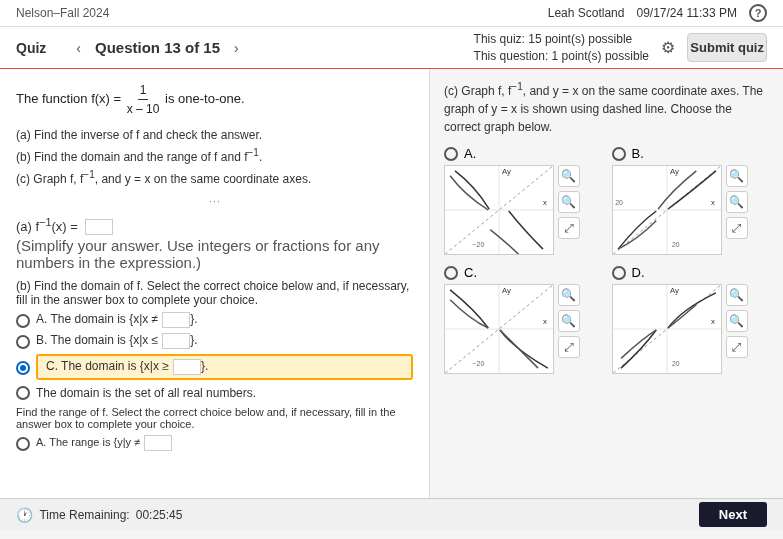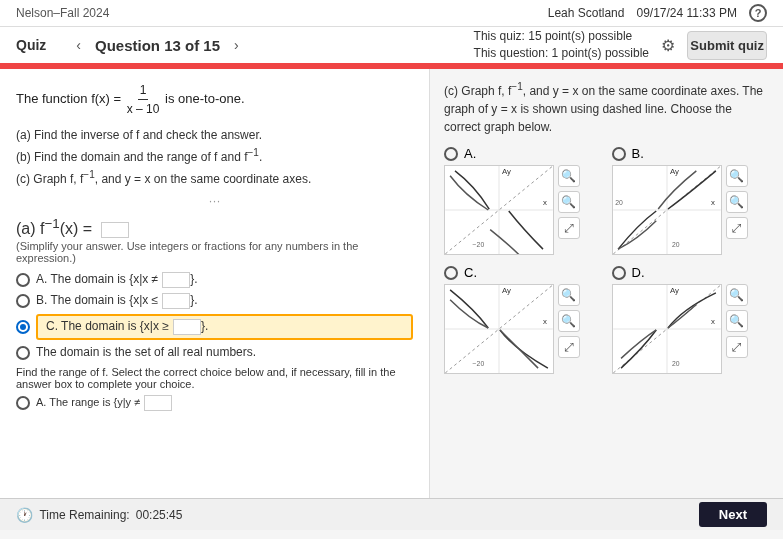--- a/index.html
+++ b/index.html
@@ -21,21 +21,21 @@
       width: 18px; height: 18px; border-radius: 50%; border: 2px solid #555;
       display: flex; align-items: center; justify-content: center; font-size: 11px; font-weight: bold; color: #555;
     }
 
     
     .quiz-nav {
       background: white;
       height: 42px;
       display: flex;
       align-items: center;
-      border-bottom: 6px solid #ef4444;
+      border-bottom: 1px solid #ef4444;
     }
     .quiz-label {
       font-weight: bold; font-size: 14px; color: #333;
       padding: 0 16px;
       min-width: 60px;
     }
     .nav-center {
       display: flex; align-items: center; gap: 8px;
       flex: 1; justify-content: flex-start; padding-left: 8px;
     }
@@ -76,22 +76,22 @@
     .fraction .num { border-bottom: 1px solid #333; padding: 0 2px; }
     .fraction .den { padding: 0 2px; }
     .question-parts { font-size: 12px; color: #333; line-height: 1.6; }
     .divider-dots { text-align: center; color: #999; margin: 4px 0; font-size: 12px; }
     
     .answer-box {
       background: #fff; border: 1px solid #ccc; display: inline-block;
       width: 28px; height: 16px; vertical-align: middle; margin-left: 4px;
     }
     
-    .sub-question { font-size: 16px; color: #333; margin-top: 8px; margin-bottom: 2px; }
-    .simplify-note { font-size: 11px; color: #555; }
+    .sub-question { font-size: 13px; color: #333; margin-top: 8px; margin-bottom: 2px; }
+    .simplify-note { font-size: 15px; color: #555; }
     
     .choice-section { margin-top: 8px; font-size: 12px; color: #333; }
     
     .radio-option {
       display: flex; align-items: center; gap: 6px;
       margin: 5px 0; cursor: pointer;
     }
     .radio-circle {
       width: 14px; height: 14px; border-radius: 50%; border: 2px solid #555;
       flex-shrink: 0; margin-top: 1px;
@@ -227,20 +227,21 @@
 
     <div class="sub-question">
       <span>(a) f</span><sup>−1</sup><span>(x) =</span>
       <span class="answer-box"></span>
     </div>
     <div class="simplify-note">
       (<span>Simplify your answer. Use integers or fractions for any numbers in the expression.)</span>
     </div>
 
     <div class="choice-section">
+      <div style="margin: 6px 0 4px;">(b) Find the domain of f. Select the correct choice below and, if necessary, fill in the answer box to complete your choice.</div>
 
       <div class="radio-option">
         <div class="radio-circle"></div>
         <span>A.  The domain is {x|x ≠<span class="answer-box"></span>}.</span>
       </div>
 
       <div class="radio-option">
         <div class="radio-circle"></div>
         <span>B.  The domain is {x|x ≤<span class="answer-box"></span>}.</span>
       </div>

